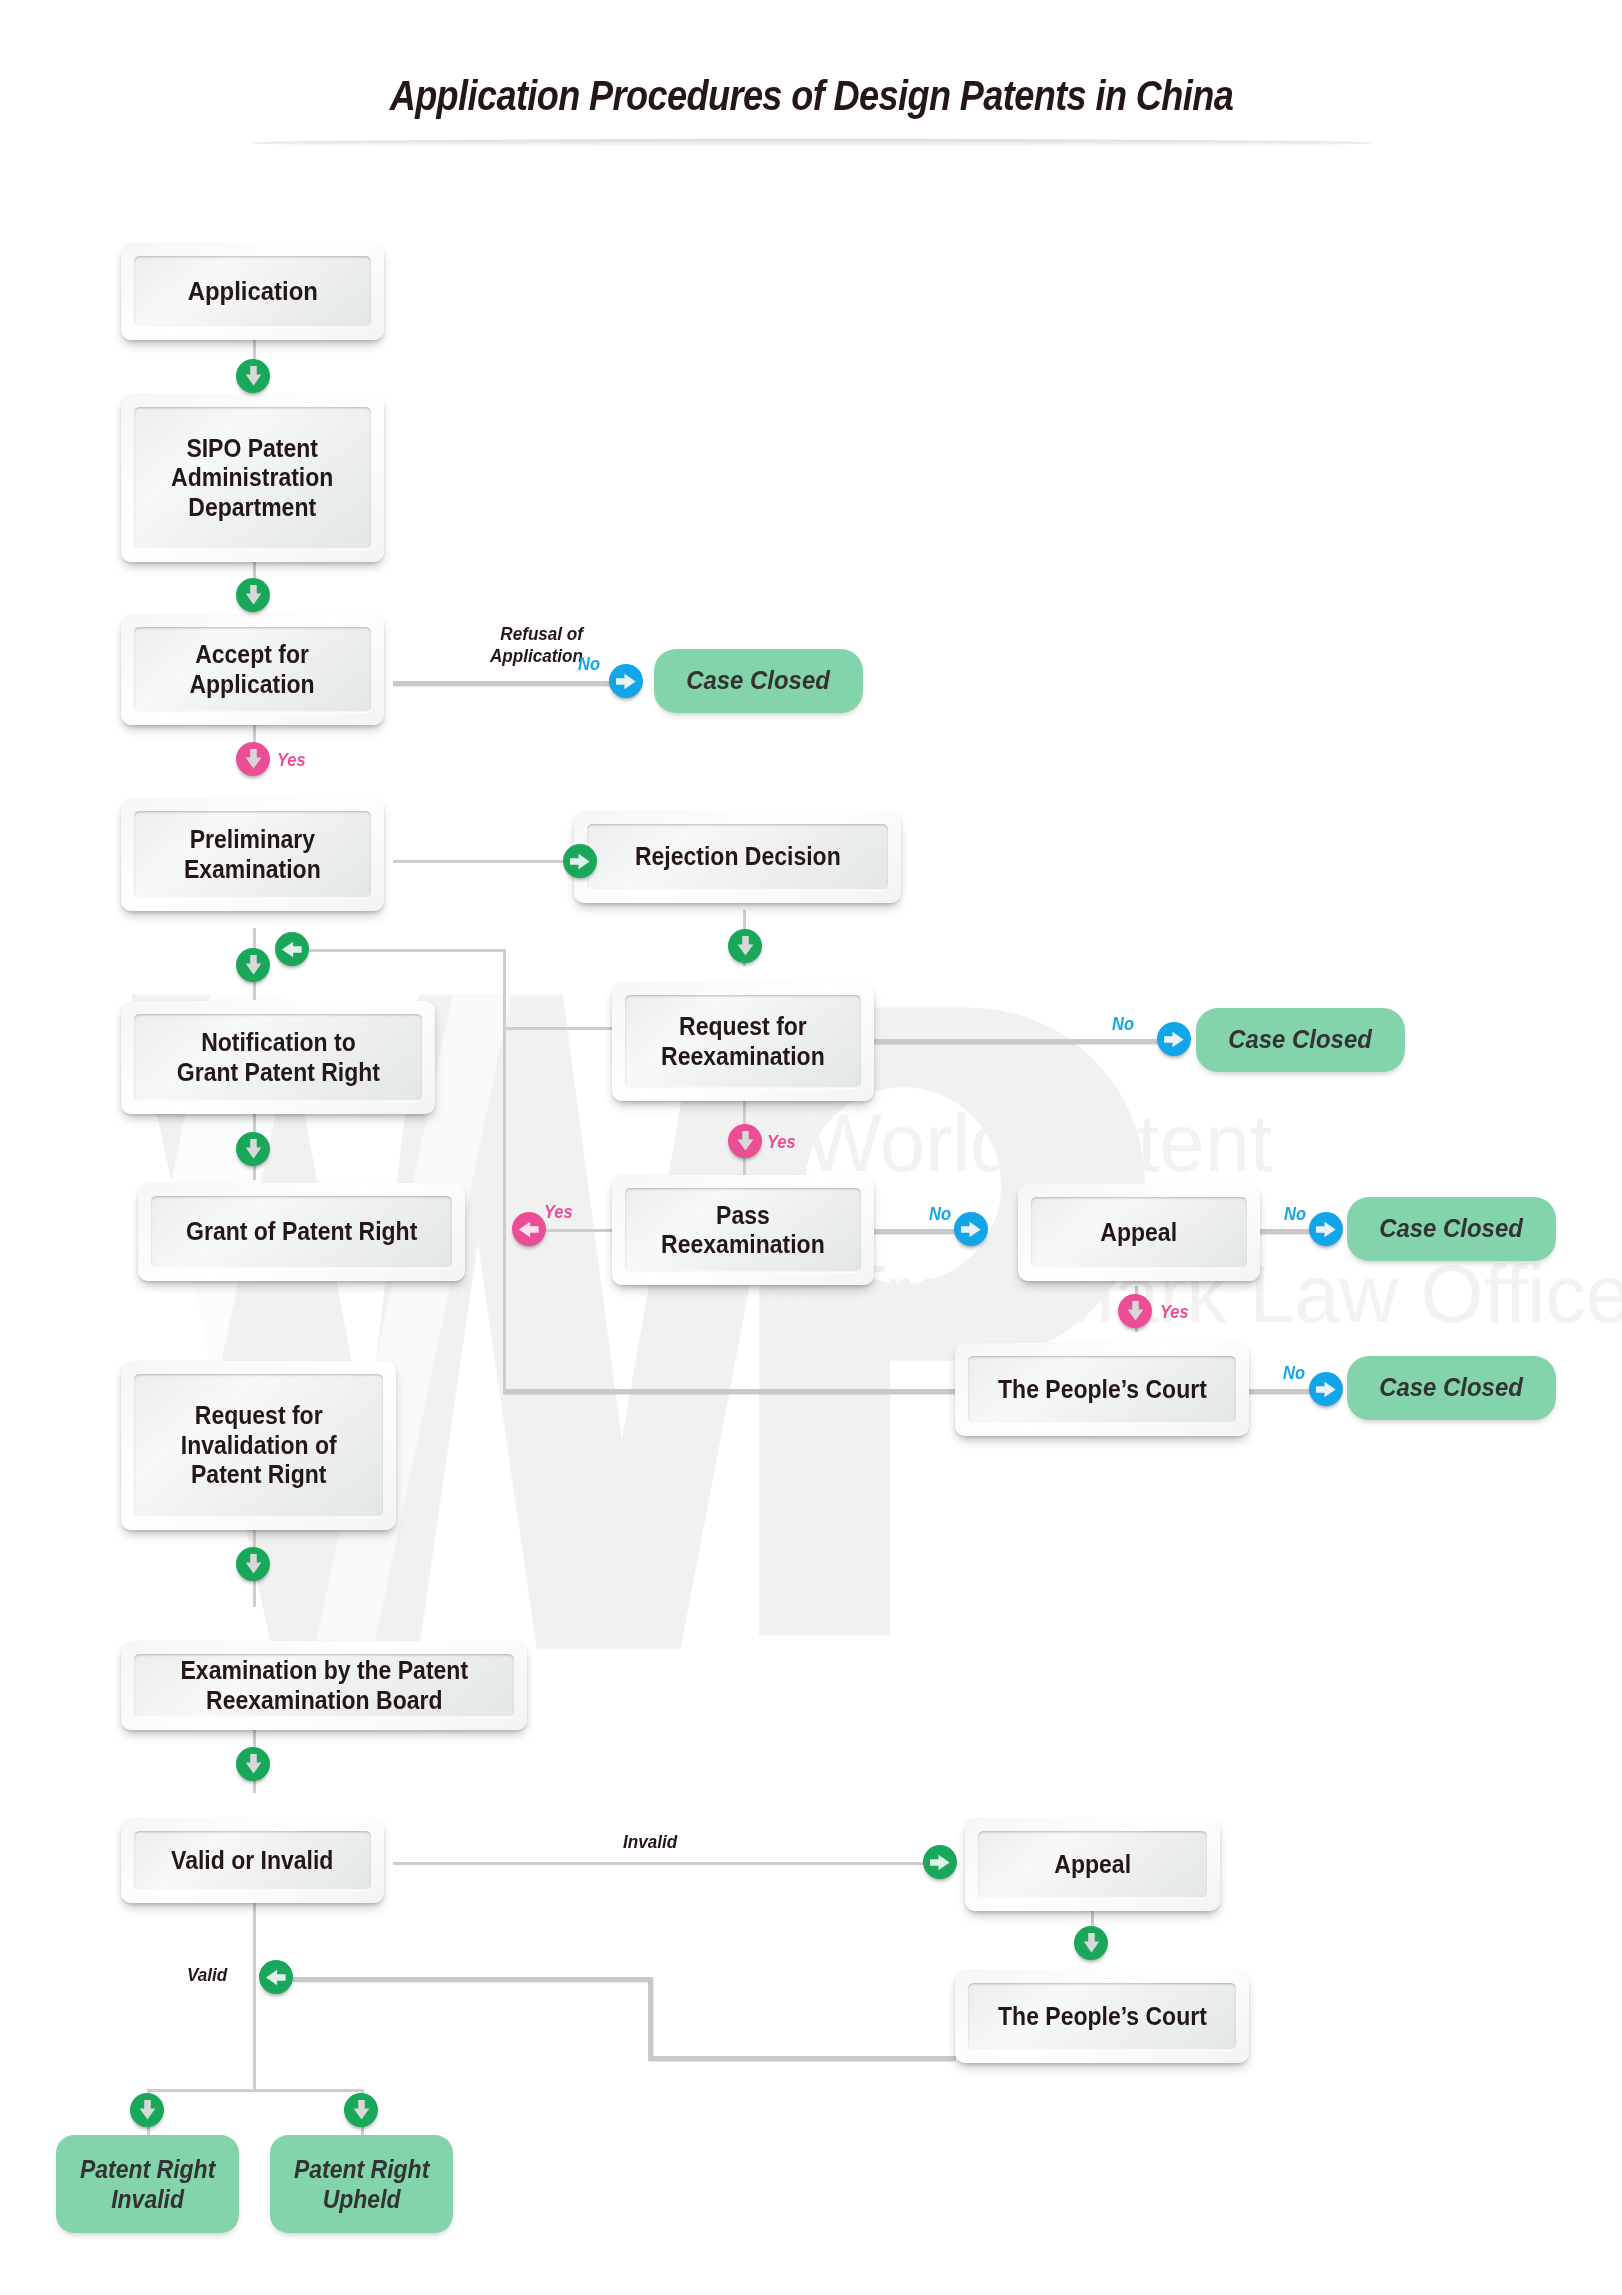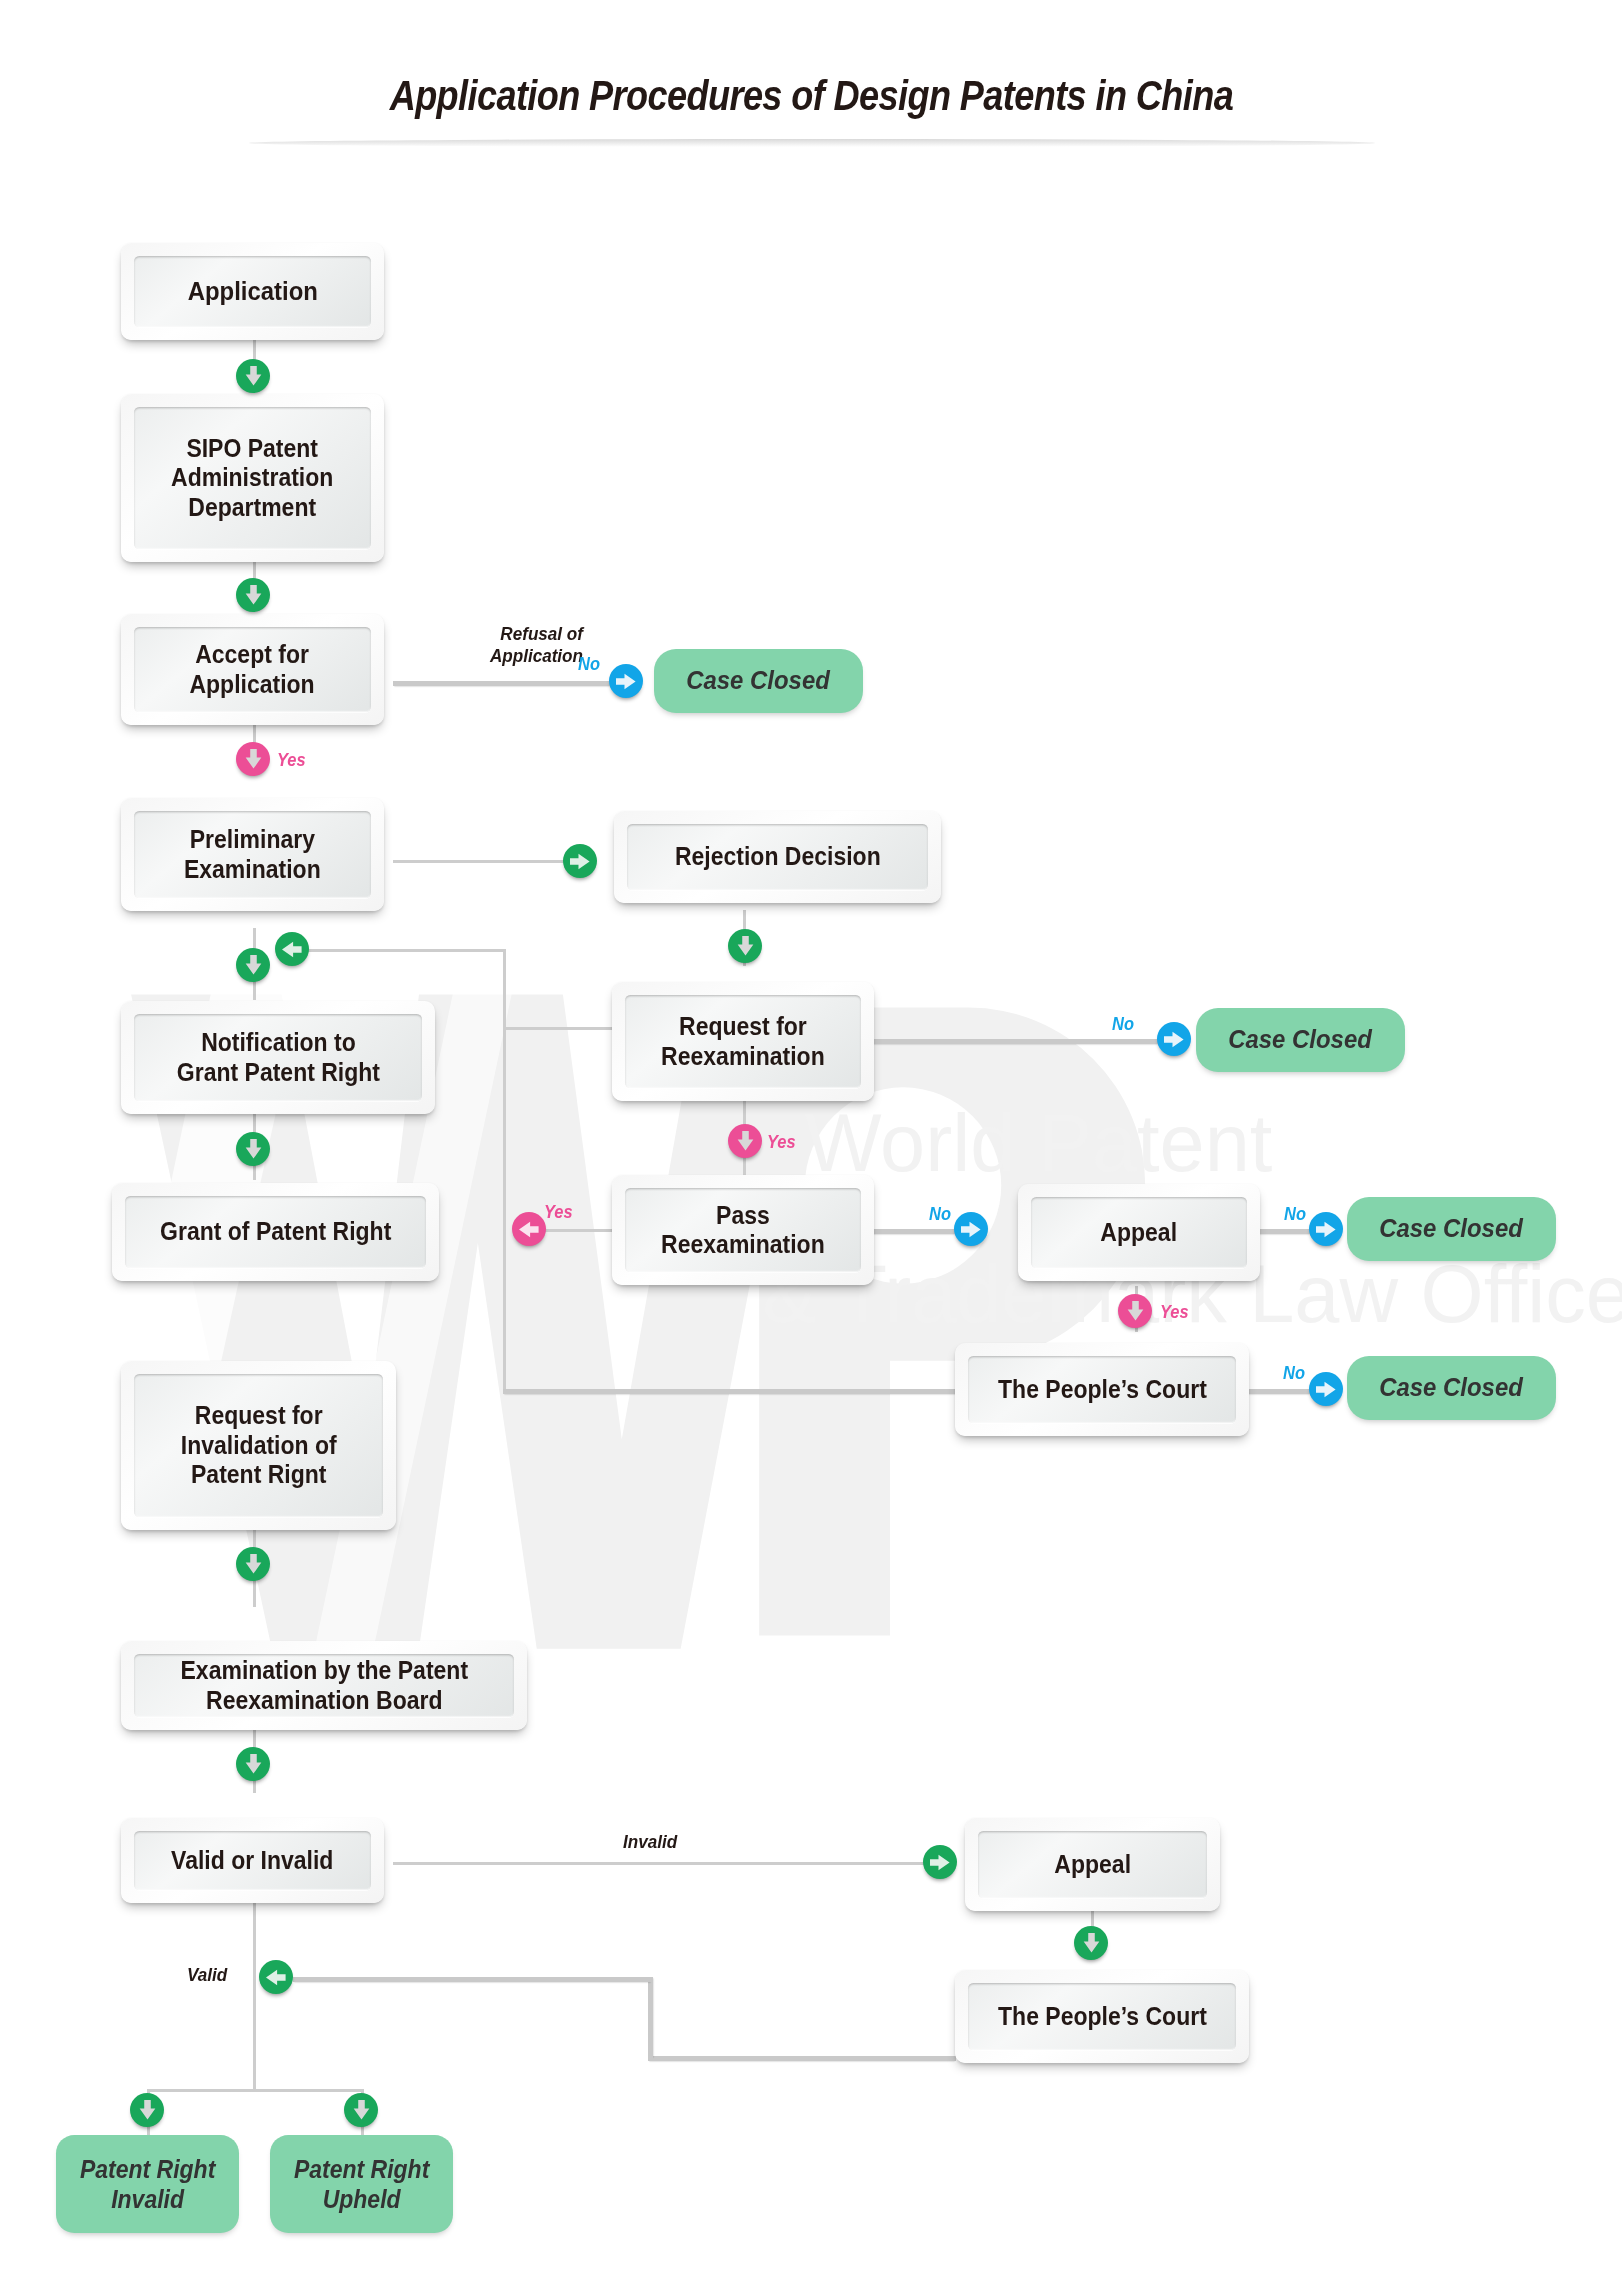--- a/index.html
+++ b/index.html
@@ -177,41 +177,41 @@
   </div>
 </div>
 
 <div class="node" style="left:121px;top:798px;width:263px;height:113px;">
   <div class="inner">
     <span class="lbl" style="font-size:25px;white-space:pre-line;">Preliminary
 Examination</span>
   </div>
 </div>
 
-<div class="node" style="left:614px;top:811px;width:327px;height:92px;">
+<div class="node" style="left:574px;top:811px;width:327px;height:92px;">
   <div class="inner">
     <span class="lbl" style="font-size:25px;">Rejection Decision</span>
   </div>
 </div>
 
 <div class="node" style="left:121px;top:1001px;width:314px;height:113px;">
   <div class="inner">
     <span class="lbl" style="font-size:25px;white-space:pre-line;">Notification to
 Grant Patent Right</span>
   </div>
 </div>
 
 <div class="node" style="left:612px;top:982px;width:262px;height:119px;">
   <div class="inner">
     <span class="lbl" style="font-size:25px;white-space:pre-line;">Request for
 Reexamination</span>
   </div>
 </div>
 
-<div class="node" style="left:112px;top:1183px;width:327px;height:98px;">
+<div class="node" style="left:138px;top:1183px;width:327px;height:98px;">
   <div class="inner">
     <span class="lbl" style="font-size:25px;">Grant of Patent Right</span>
   </div>
 </div>
 
 <div class="node" style="left:612px;top:1175px;width:262px;height:110px;">
   <div class="inner">
     <span class="lbl" style="font-size:25px;white-space:pre-line;">Pass
 Reexamination</span>
   </div>

